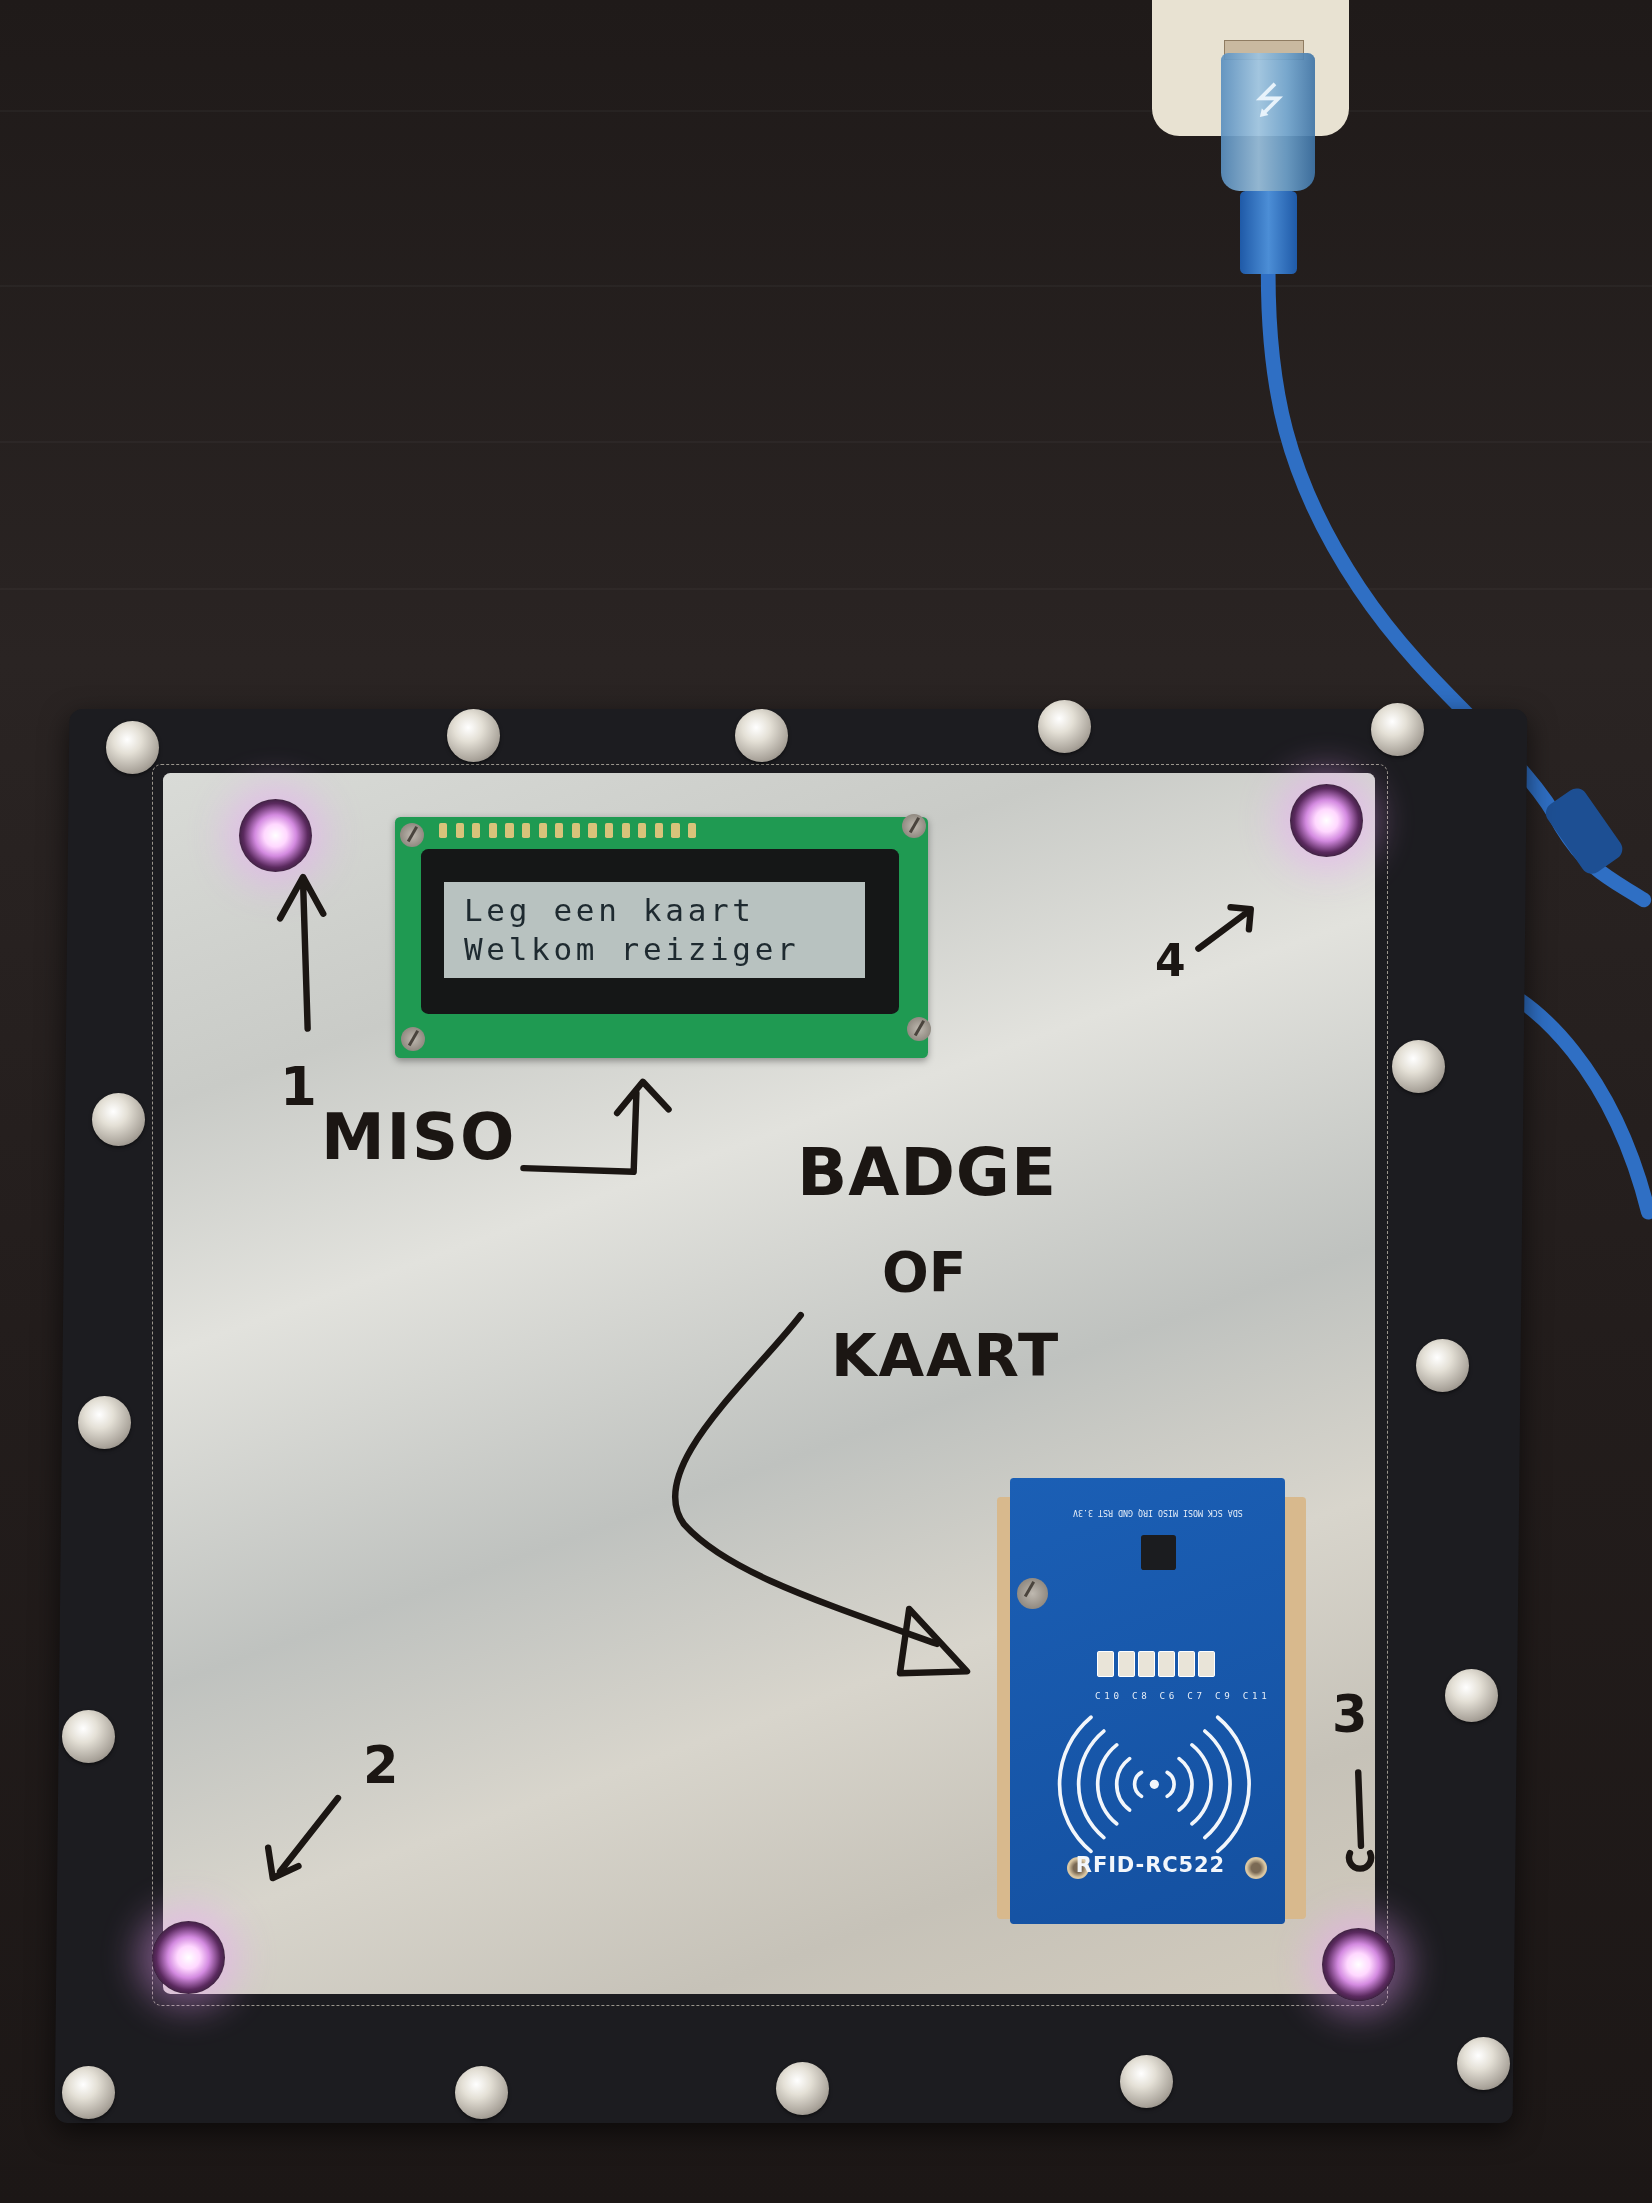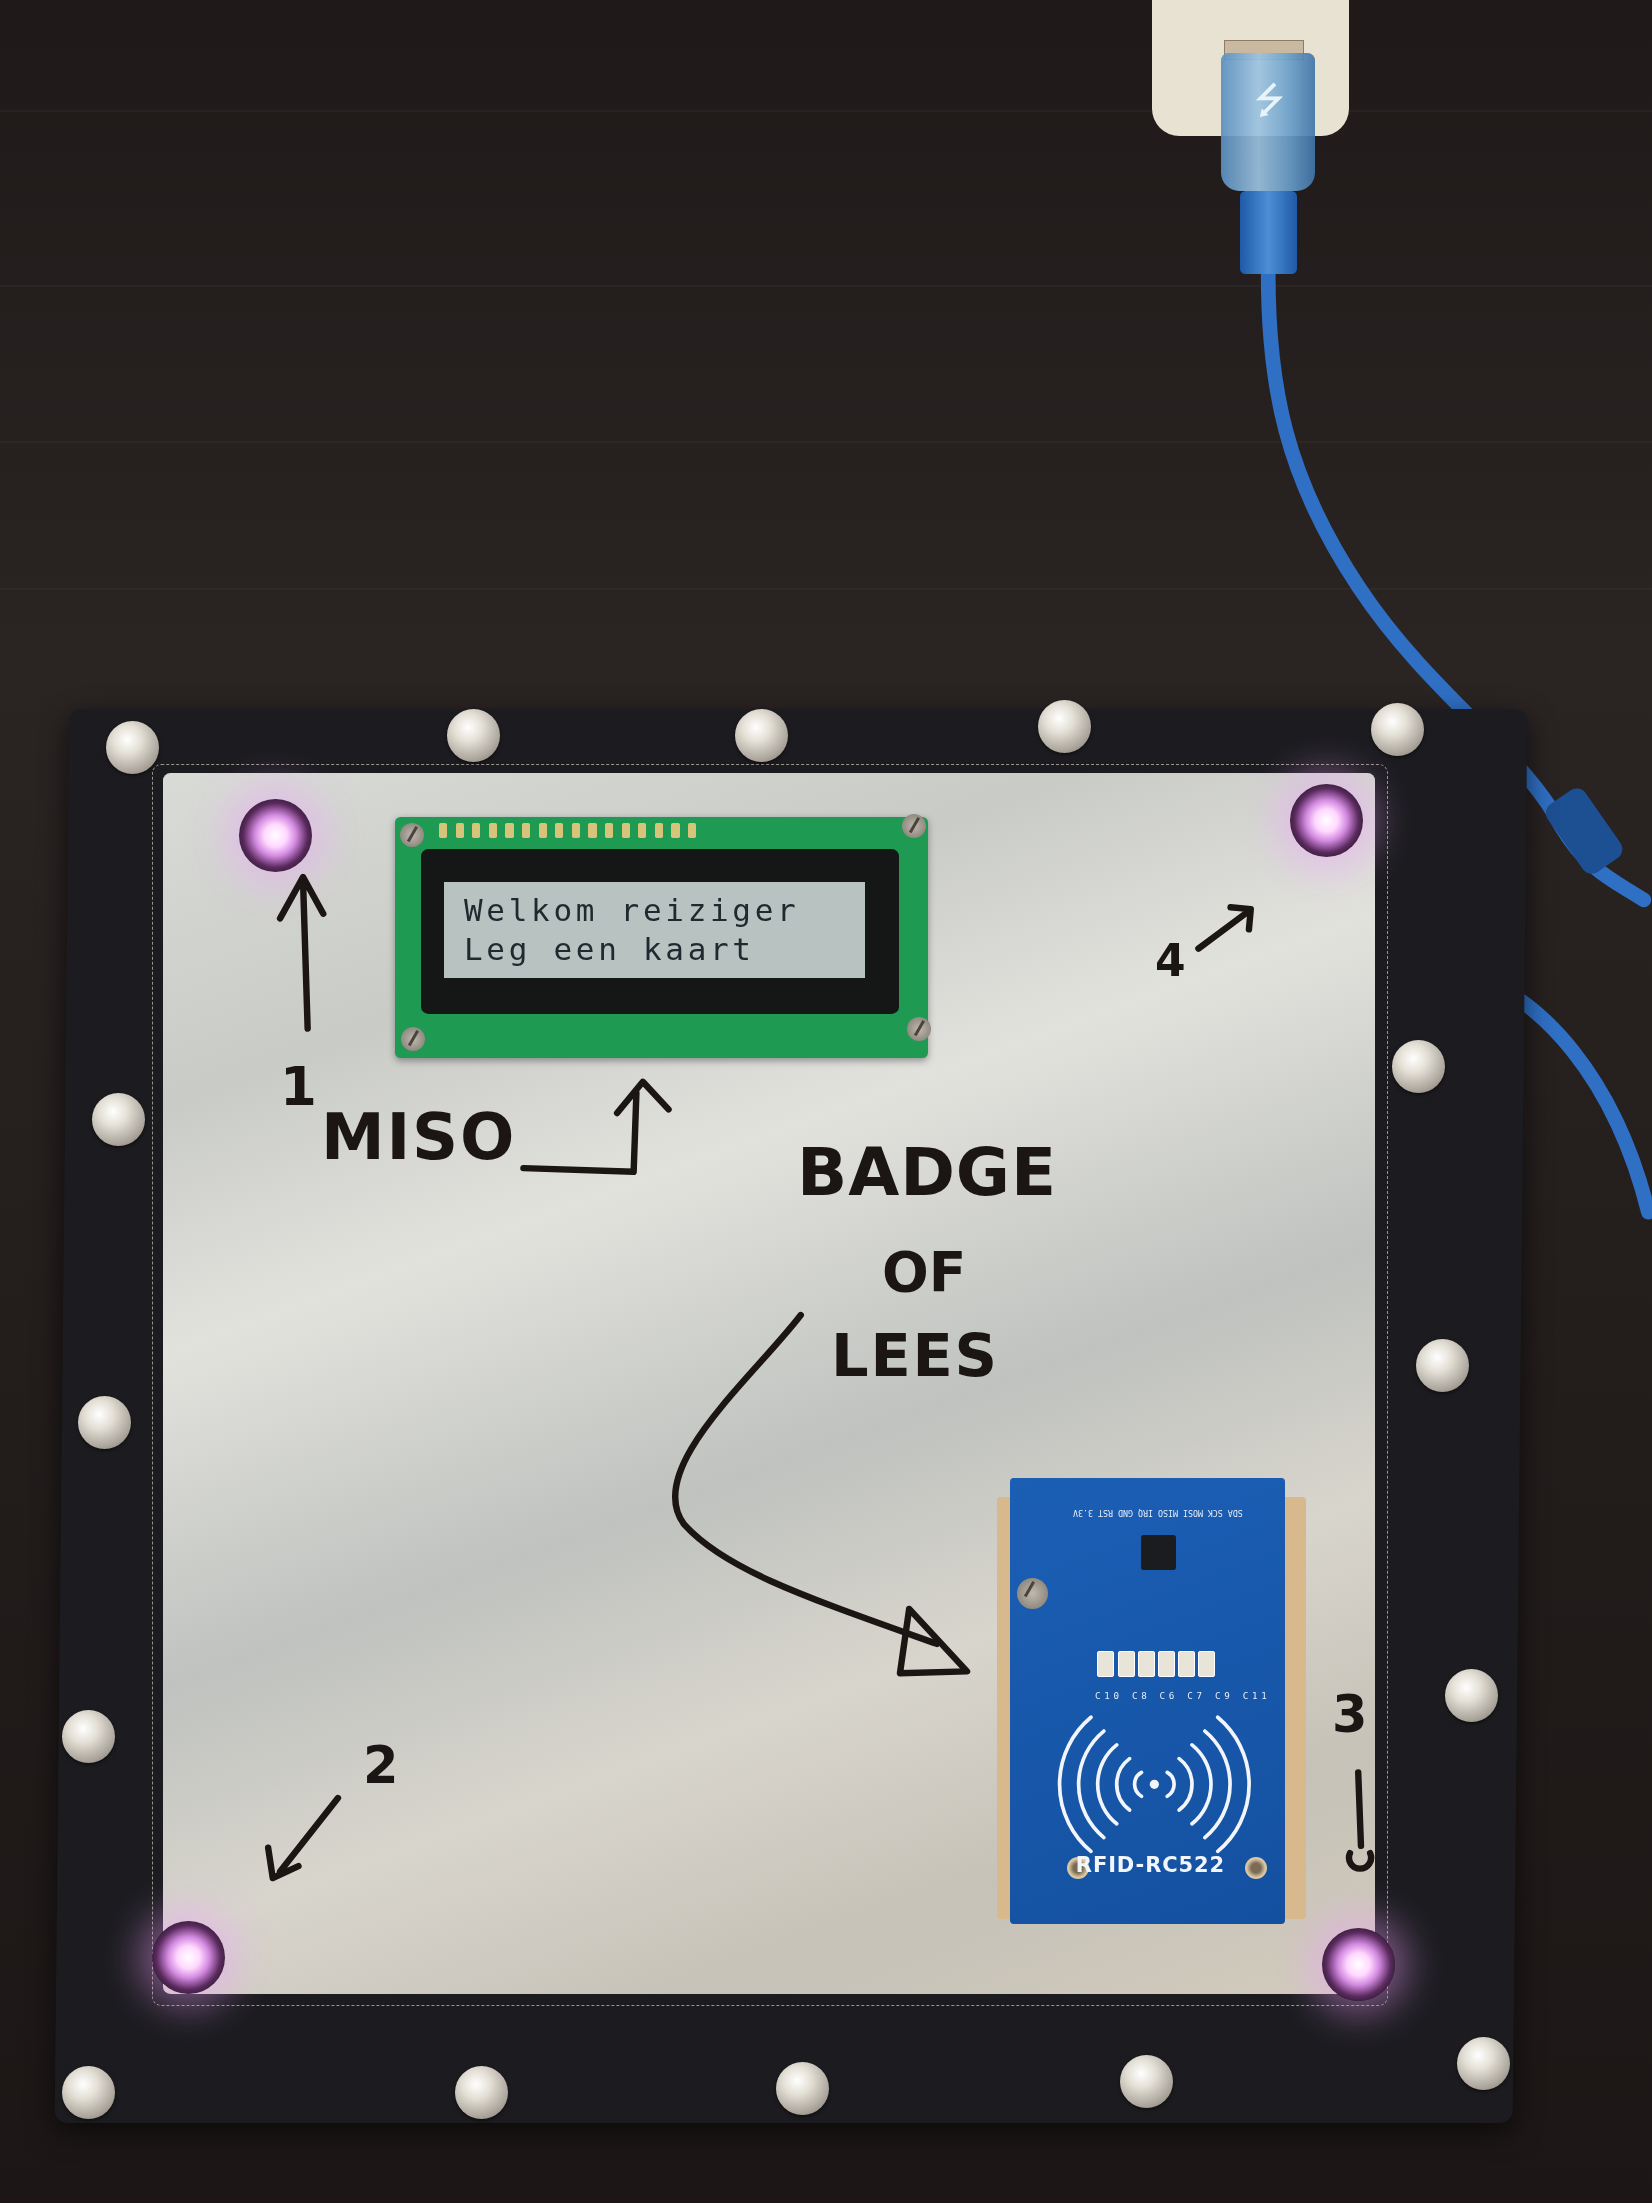--- a/index.html
+++ b/index.html
@@ -129,22 +129,22 @@
     <div class="lcd-pin"></div>
     <div class="lcd-pin"></div>
     <div class="lcd-pin"></div>
 </div>
 <div class="screw" style="left:400px;top:823px"></div>
 <div class="screw" style="left:902px;top:814px"></div>
 <div class="screw" style="left:401px;top:1027px"></div>
 <div class="screw" style="left:907px;top:1017px"></div>
 <div class="lcd-bezel"></div>
 <div class="lcd-screen">
+  <div class="lcd-line">Leg een kaart</div>
   <div class="lcd-line">Welkom reiziger</div>
-  <div class="lcd-line">Leg een kaart</div>
 </div>
 
 <div class="rfid-backer"></div>
 <div class="rfid-board"></div>
 <div class="rfid-pins-label">SDA SCK MOSI MISO IRQ GND RST 3.3V</div>
 <div class="rfid-chip"></div>
 <div class="screw" style="left:1017px;top:1578px;width:31px;height:31px;"></div>
 <div class="smd" style="left:1097px;top:1651px"></div>
 <div class="smd" style="left:1118px;top:1651px"></div>
 <div class="smd" style="left:1138px;top:1651px"></div>
@@ -185,17 +185,17 @@
 
     <path d="M1479 1930 L1482 2010 M1470 2018 a12 12 0 1 0 22 0"></path>
 
     <path d="M1305 1033 L1360 992 M1340 988 L1362 990 L1360 1012"></path>
   </g>
 </svg>
 <div class="hand" style="left:280px;top:1056px;font-size:53px;">1</div>
 <div class="hand" style="left:321px;top:1100px;font-size:64px;letter-spacing:1.8px;">MISO</div>
 <div class="hand" style="left:797px;top:1134px;font-size:66px;letter-spacing:0.9px;">BADGE</div>
 <div class="hand" style="left:882px;top:1240px;font-size:55px;">OF</div>
-<div class="hand" style="left:831px;top:1321px;font-size:59px;letter-spacing:1.8px;">LEES</div>
+<div class="hand" style="left:831px;top:1321px;font-size:59px;letter-spacing:1.8px;">KAART</div>
 <div class="hand" style="left:363px;top:1736px;font-size:51px;">2</div>
 <div class="hand" style="left:1332px;top:1685px;font-size:51px;">3</div>
 <div class="hand" style="left:1155px;top:935px;font-size:44px;">4</div>
 
 
 </body></html>

